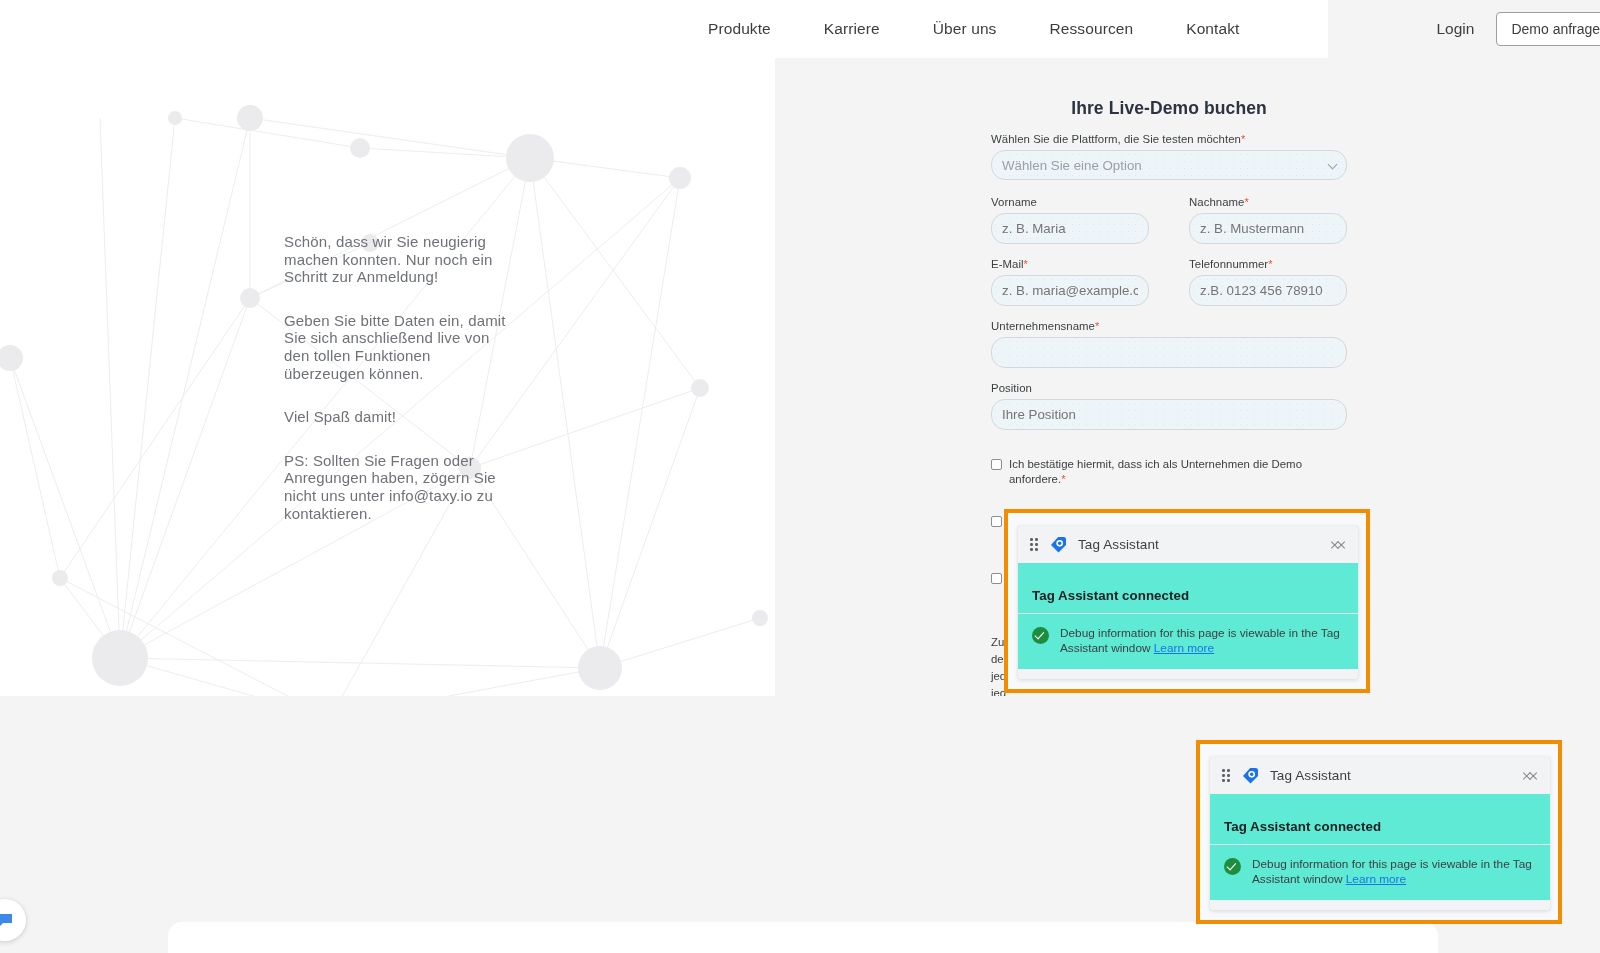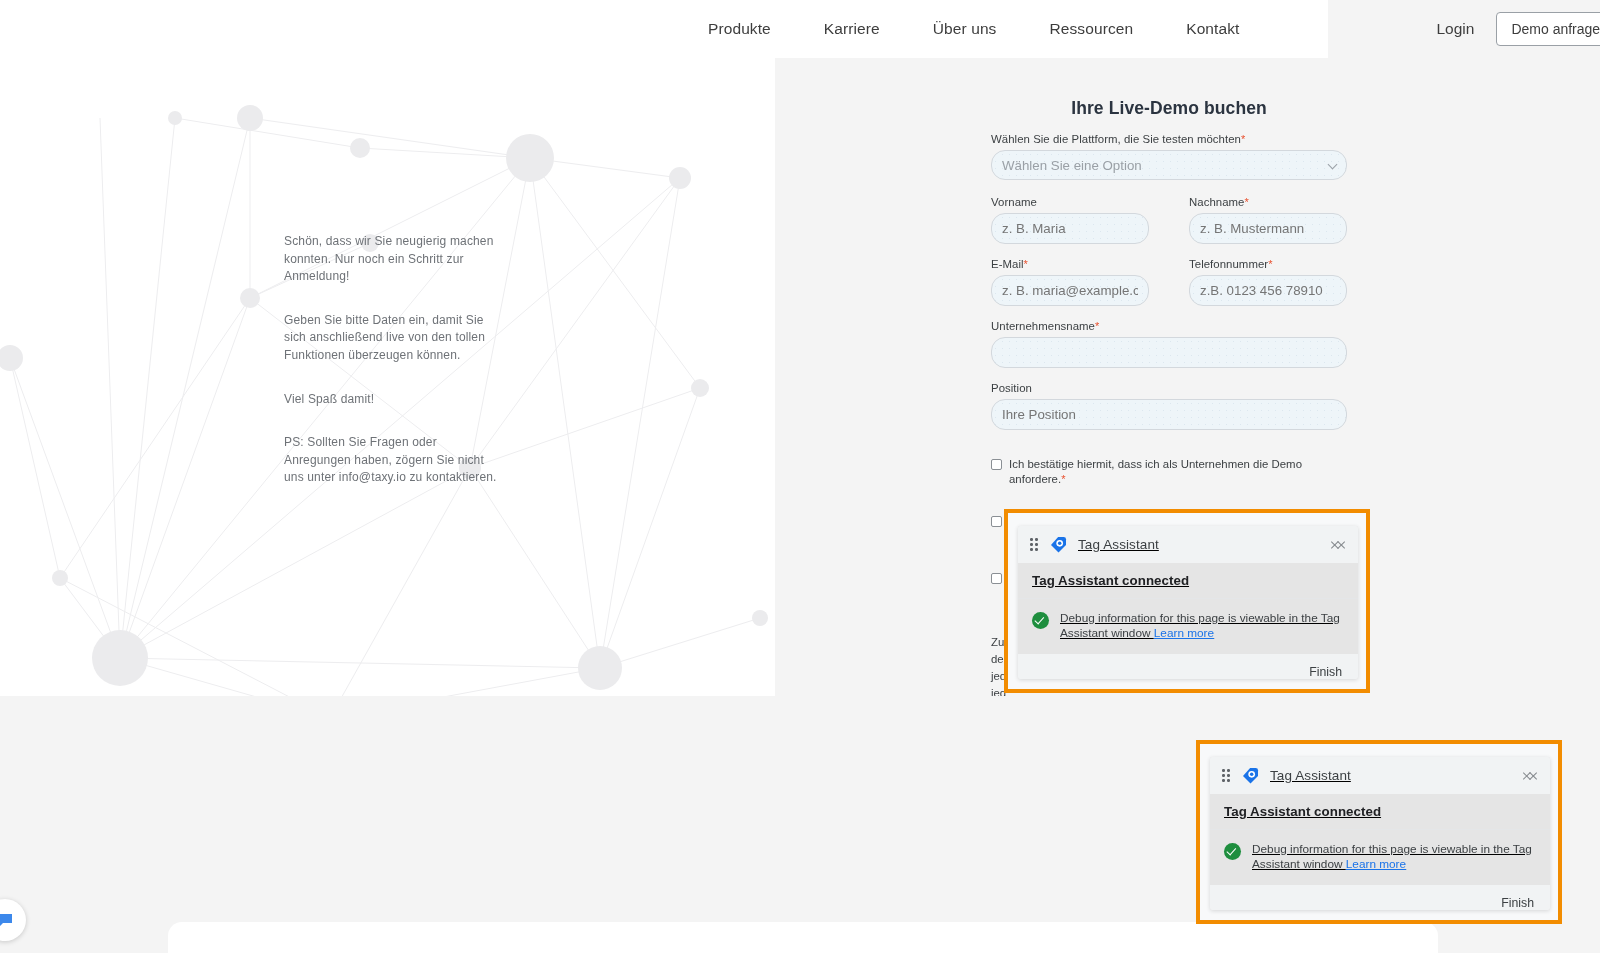--- a/index.html
+++ b/index.html
@@ -29,21 +29,21 @@
   }
 
   
   .left-panel {
     position: absolute; top: 58px; left: 0; width: 775px; height: 638px;
     background: #ffffff; overflow: hidden;
   }
   .net-svg { position: absolute; inset: 0; width: 100%; height: 100%; }
   .copy {
     position: absolute; left: 284px; top: 175px; width: 222px;
-    font-size: 12px; line-height: 17.6px; color: #6e7277;
+    font-size: 15px; line-height: 17.6px; color: #6e7277;
     letter-spacing: .15px;
   }
   .copy p { margin-bottom: 17px; }
   .copy p:last-child { margin-bottom: 0; }
   .copy .gap { margin-bottom: 26px; }
 
   
   .right-panel {
     position: absolute; top: 58px; left: 775px; width: 825px; height: 638px;
     background: #f4f4f4;
@@ -121,23 +121,23 @@
     border-radius: 50%; background: #ffffff;
     box-shadow: 0 1px 5px rgba(0,0,0,.18);
     display: flex; align-items: center; justify-content: center;
   }
 
   
   .ta-outer {
     position: absolute; border: 4px solid #f28c00; background: #f8f9fa;
   }
   .ta-card {
-    position: absolute; background: #e5e5e5;
+    position: absolute; background: #5eead4;
     box-shadow: 0 1px 4px rgba(0,0,0,.14);
-    border-radius: 2px; overflow: hidden; text-decoration: underline;
+    border-radius: 2px; overflow: hidden;
   }
   .ta-head {
     display: flex; align-items: center; height: 37px;
     background: #f1f3f4; padding: 0 12px; gap: 10px;
   }
   .ta-grip {
     width: 9px; height: 13px; display: grid;
     grid-template-columns: 3px 3px; grid-template-rows: 3px 3px 3px;
     gap: 2px; cursor: grab;
   }
@@ -148,21 +148,21 @@
     width: 15px; height: 15px; position: relative; cursor: pointer; opacity: .75;
   }
   .ta-collapse::before, .ta-collapse::after {
     content: ""; position: absolute; left: 2px; width: 9px; height: 9px;
     border-left: 1.3px solid #5f6368; border-top: 1.3px solid #5f6368;
   }
   .ta-collapse::before { top: 6px; transform: rotate(45deg); }
   .ta-collapse::after { top: 0px; transform: rotate(225deg); }
   .ta-sub {
     font-size: 13.3px; font-weight: bold; color: #202124;
-    padding: 10px 14px 10px; border-bottom: 1px solid #e4e6e8;
+    padding: 25px 14px 10px; border-bottom: 1px solid #e4e6e8;
     letter-spacing: .05px;
   }
   .ta-body { display: flex; gap: 11px; padding: 12px 14px 13px; align-items: flex-start; }
   .ta-check {
     width: 17px; height: 17px; border-radius: 50%; background: #1e8e3e;
     flex-shrink: 0; position: relative; margin-top: 1px;
   }
   .ta-check::after {
     content: ""; position: absolute; left: 5.2px; top: 3.4px;
     width: 4px; height: 7.5px; border-right: 1.8px solid #fff;

